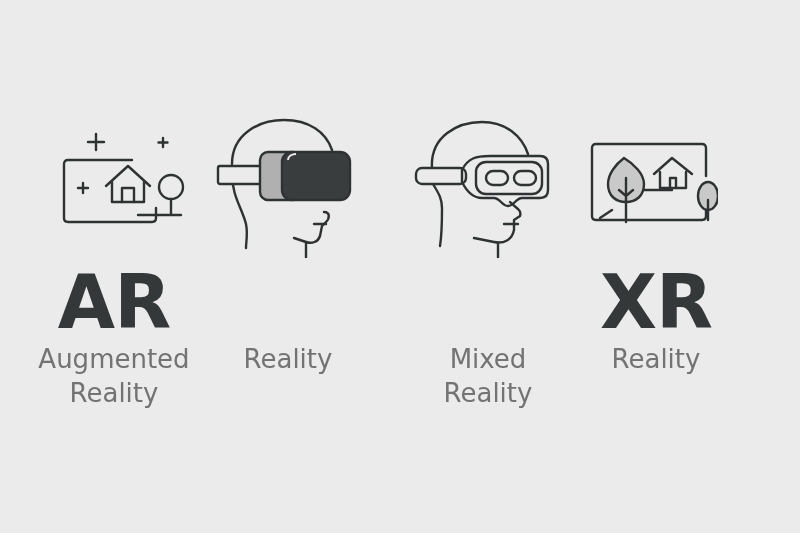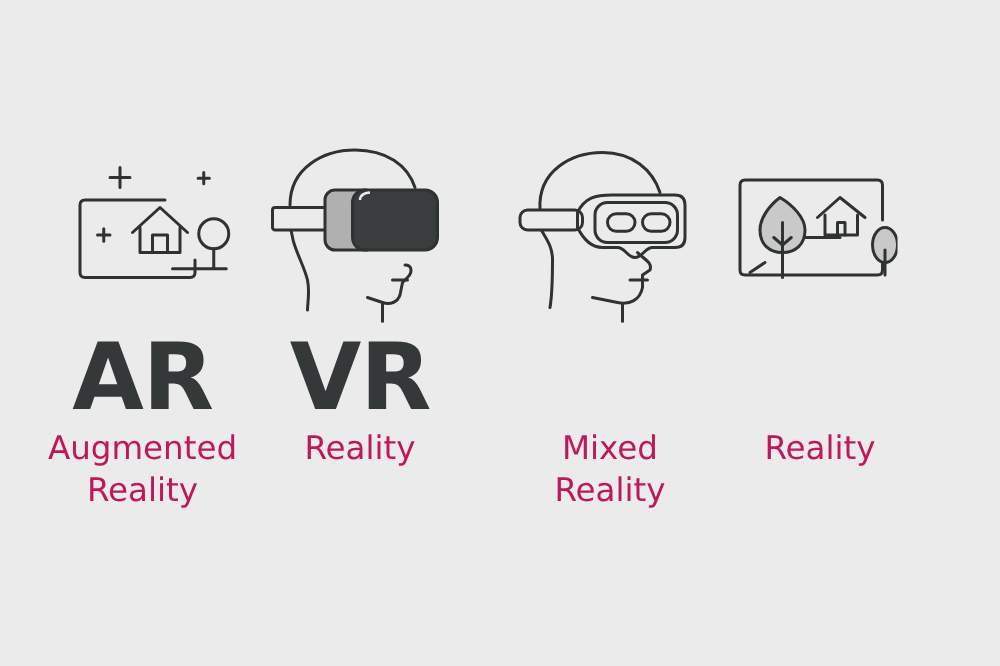--- a/index.html
+++ b/index.html
@@ -19,21 +19,21 @@
       font-weight: bold; font-size: 74px; line-height: 80px;
       letter-spacing: -1px;
       color: #353838;
       text-align: center; width: 200px;
     }
     .full {
       position: absolute; top: 342px; width: 200px;
       text-align: center;
       font-family: "DejaVu Sans", sans-serif;
       font-size: 26px; line-height: 34px;
-      color: #be185d;
+      color: #737373;
     }
     .full span { display: block; }
     svg .s { fill: none; stroke: #2f3232; stroke-width: 2.4; stroke-linecap: round; stroke-linejoin: round; }
   </style>
 </head>
 <body>
 
 <div class="col" style="left:14px;">
   <svg class="icon" style="left:44px;top:128px;" width="130" height="100" viewBox="0 0 130 100">
 
@@ -65,21 +65,20 @@
     <path class="s" d="M110 96 C116 96 116 102 112 106 L108 110 L106 120 C104 126 98 128 92 126 L80 122"></path>
     <path class="s" d="M100 108 H112"></path>
     <path class="s" d="M92 126 V142"></path>
 
     <rect x="4" y="50" width="48" height="18" rx="2" fill="#ebebeb" stroke="#2f3232" stroke-width="2.4"></rect>
 
     <rect x="46" y="36" width="40" height="48" rx="8" fill="#b0b0b0" stroke="#2f3232" stroke-width="2.4"></rect>
     <rect x="68" y="36" width="68" height="48" rx="10" fill="#3a3d3d" stroke="#2f3232" stroke-width="2.4"></rect>
     <path d="M74 44 C74 40 78 38 82 38" fill="none" stroke="#ebebeb" stroke-width="2"></path>
   </svg>
-  <div class="abbr">VR</div>
   <div class="full">
     <span>Reality</span>
   </div>
 </div>
 
 <div class="col" style="left:388px;">
   <svg class="icon" style="left:22px;top:116px;" width="150" height="142" viewBox="0 0 150 142">
 
     <path class="s" d="M22 52 C20 20 48 6 72 6 C96 6 112 20 118 38"></path>
     <path class="s" d="M22 66 C26 74 32 80 32 92 C32 104 32 118 30 130"></path>
@@ -111,16 +110,17 @@
 
     <path class="s" d="M56 50 H84"></path>
 
     <path class="s" d="M66 34 L84 18 L104 34"></path>
     <path class="s" d="M72 32 V48 H98 V32"></path>
     <path class="s" d="M82 48 V38 H88 V48"></path>
 
     <ellipse cx="120" cy="56" rx="10" ry="14" fill="#c9c9c9" stroke="#2f3232" stroke-width="2.4"></ellipse>
     <path class="s" d="M120 60 V80"></path>
   </svg>
+  <div class="abbr">XR</div>
   <div class="full">
     <span>Reality</span>
   </div>
 </div>
 
 </body></html>

